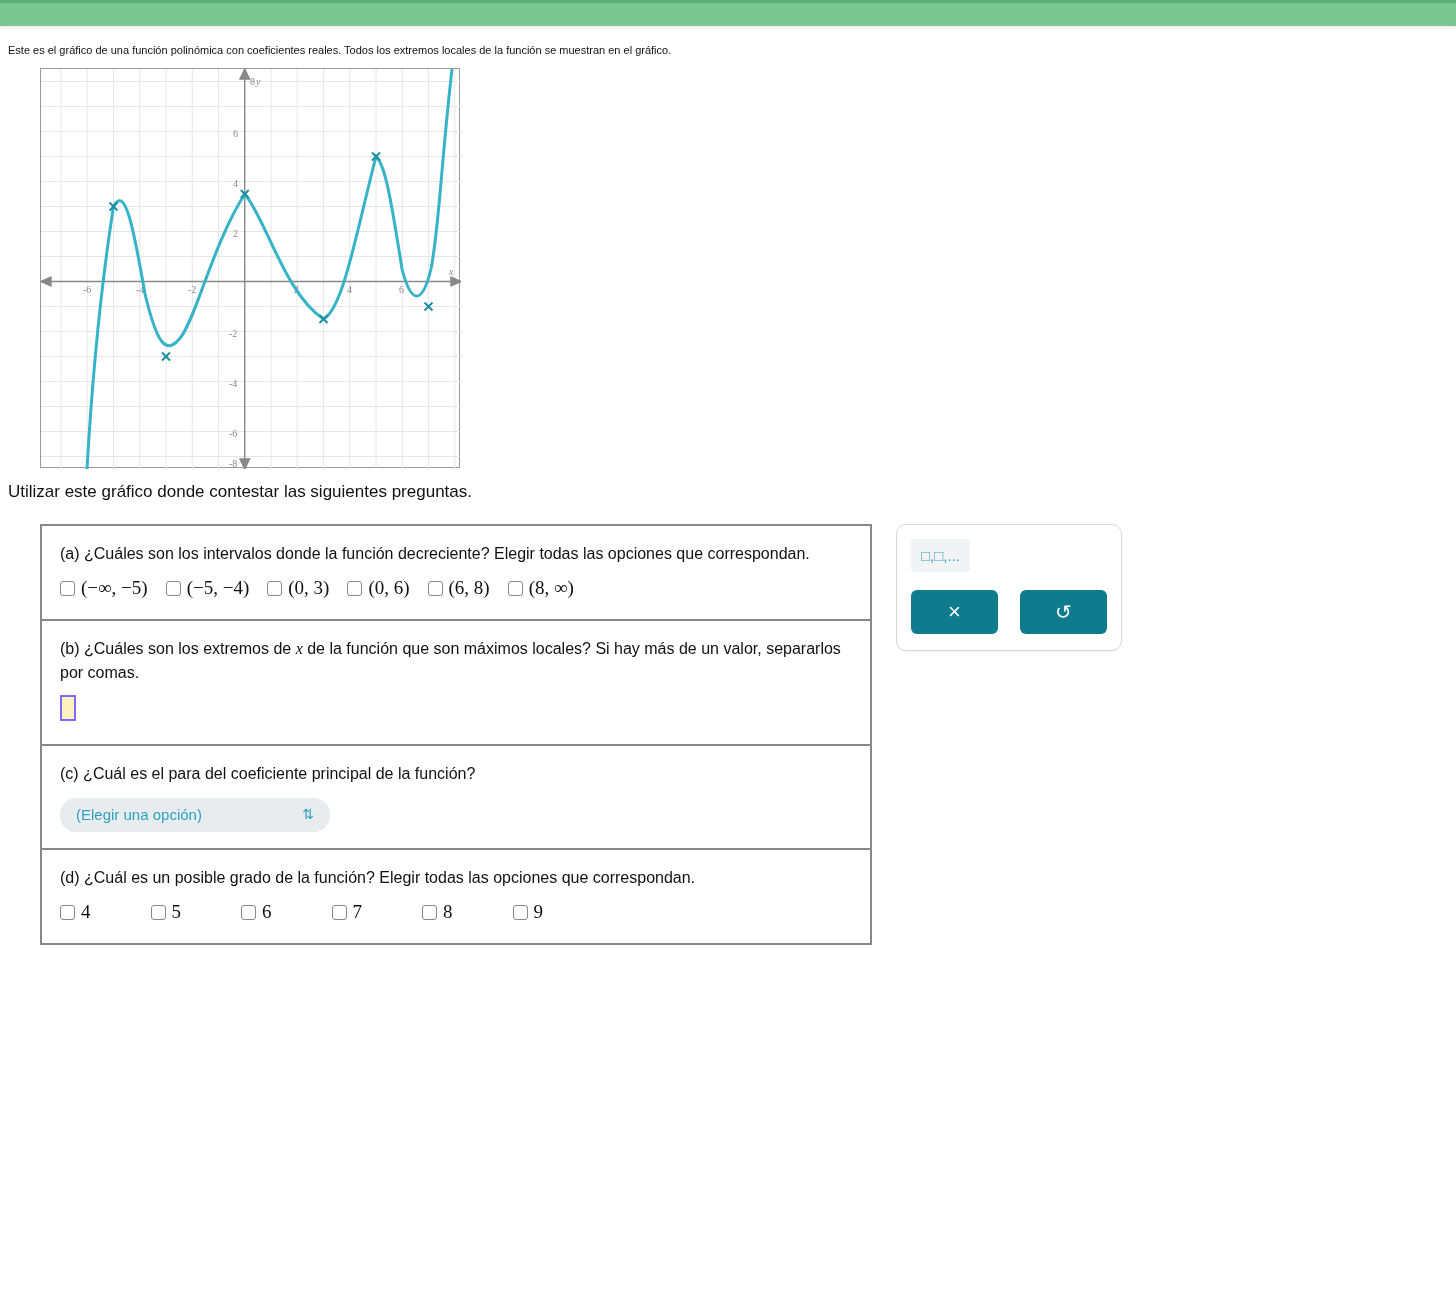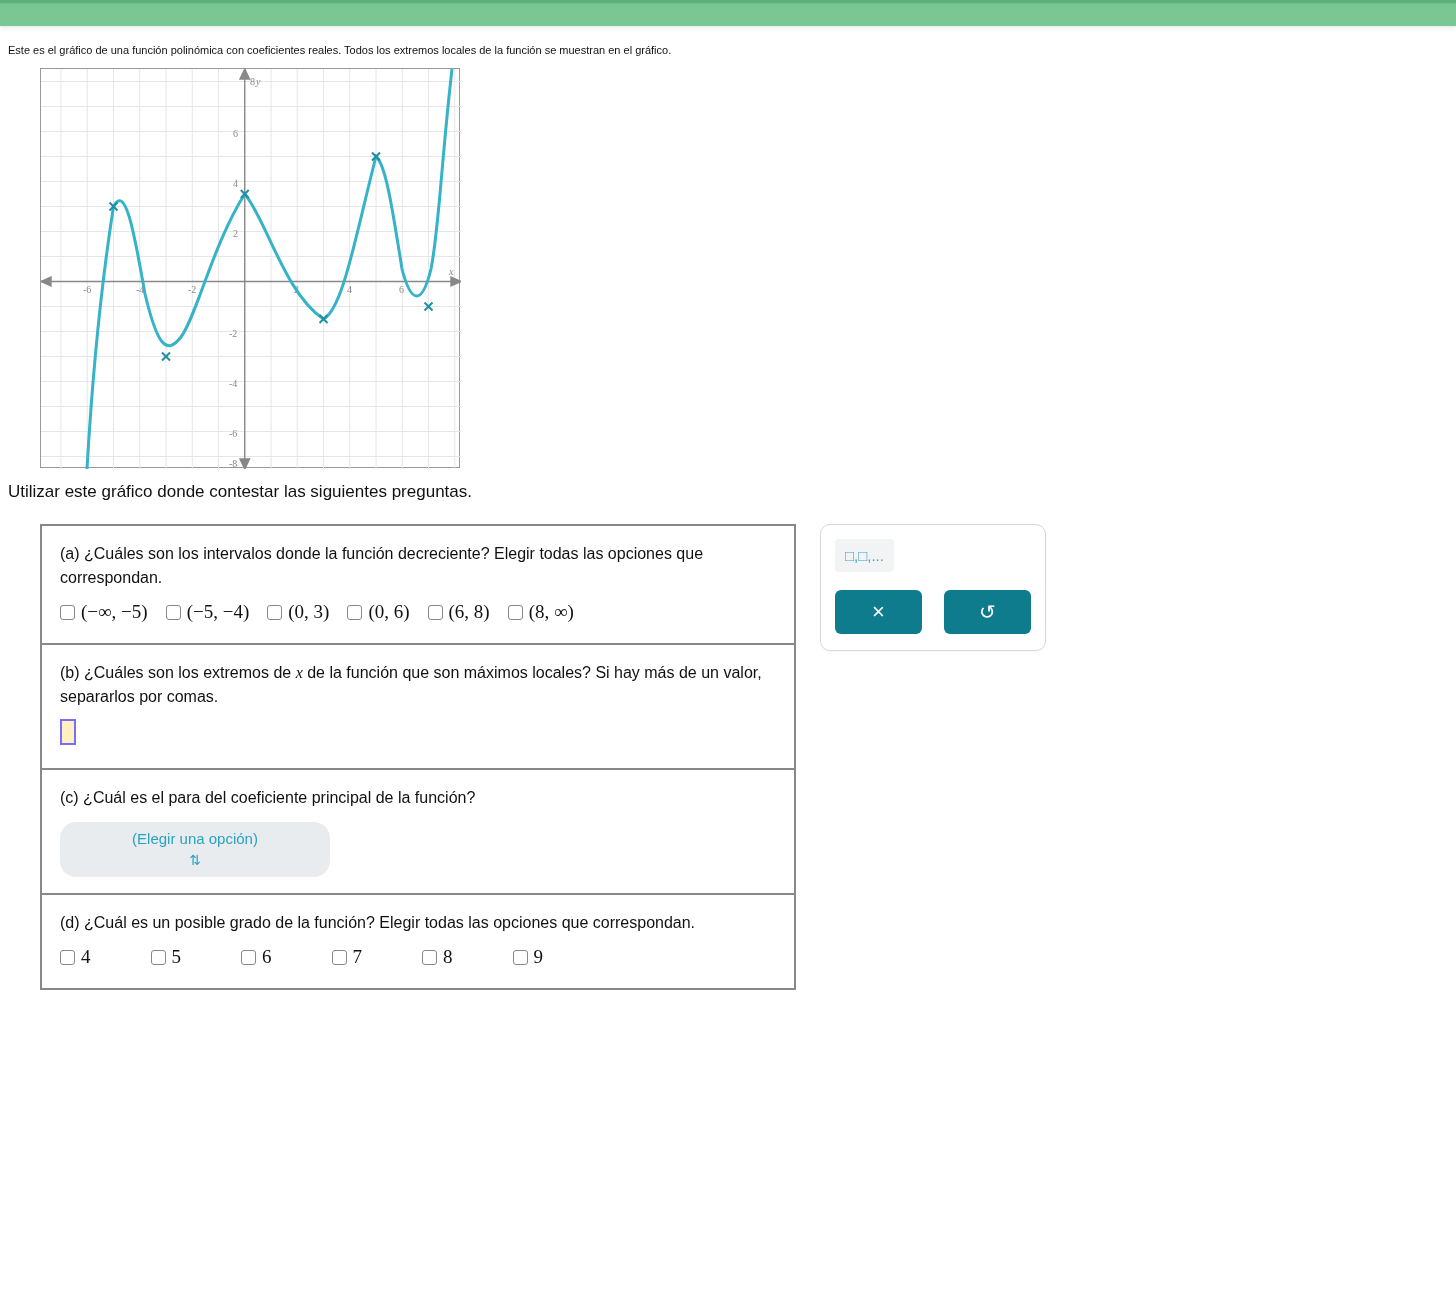--- a/index.html
+++ b/index.html
@@ -44,21 +44,21 @@
     font-size: 17px;
   }
   .content-row {
     display: flex;
     align-items: flex-start;
     gap: 24px;
     padding-left: 32px;
   }
   .q-table {
     border: 1px solid #888;
-    width: 756px;
+    width: 832px;
     border-collapse: collapse;
   }
   .q-cell {
     border: 1px solid #888;
     padding: 16px 18px;
     font-size: 16px;
     line-height: 1.5;
   }
   .cb-row {
     margin-top: 8px;
@@ -94,21 +94,20 @@
   .fake-select {
     display: inline-flex;
     align-items: center;
     justify-content: space-between;
     background: #e9ecef;
     border-radius: 16px;
     padding: 6px 16px;
     color: #2aa3c2;
     font-size: 15px;
     width: 270px;
-    flex-direction: column;
   }
   .chev {
     color: #2aa3c2;
     font-size: 14px;
   }
   .toolbox {
     width: 226px;
     border: 1px solid #d8d8d8;
     border-radius: 10px;
     padding: 14px 14px 16px 14px;

